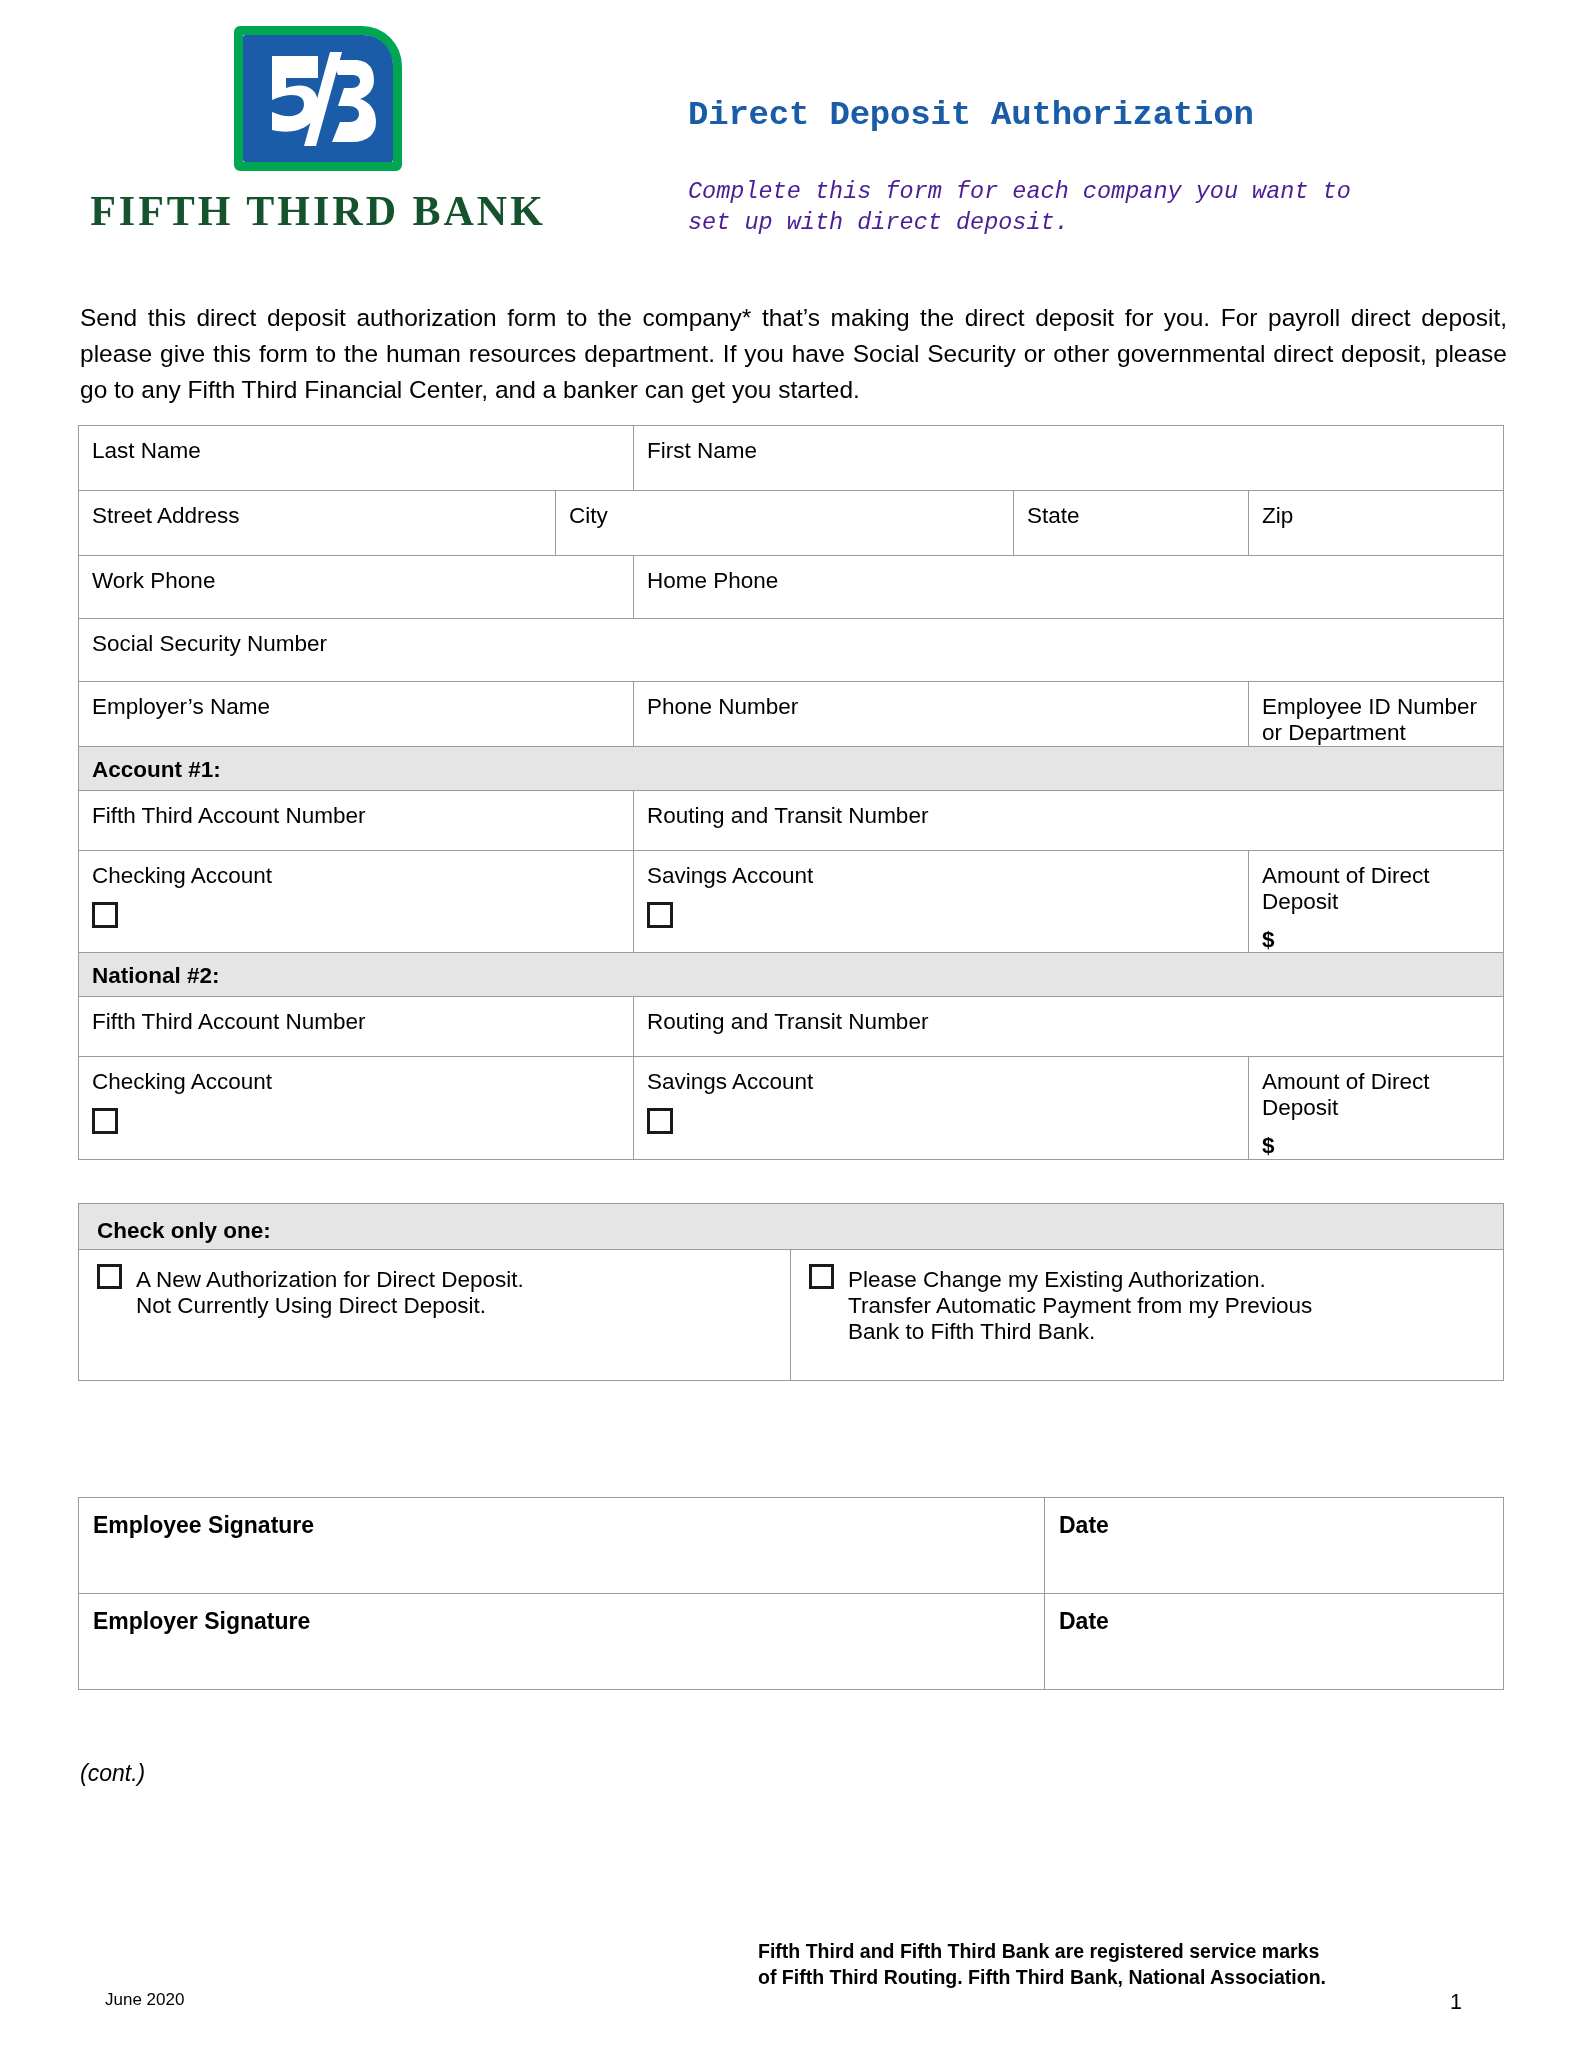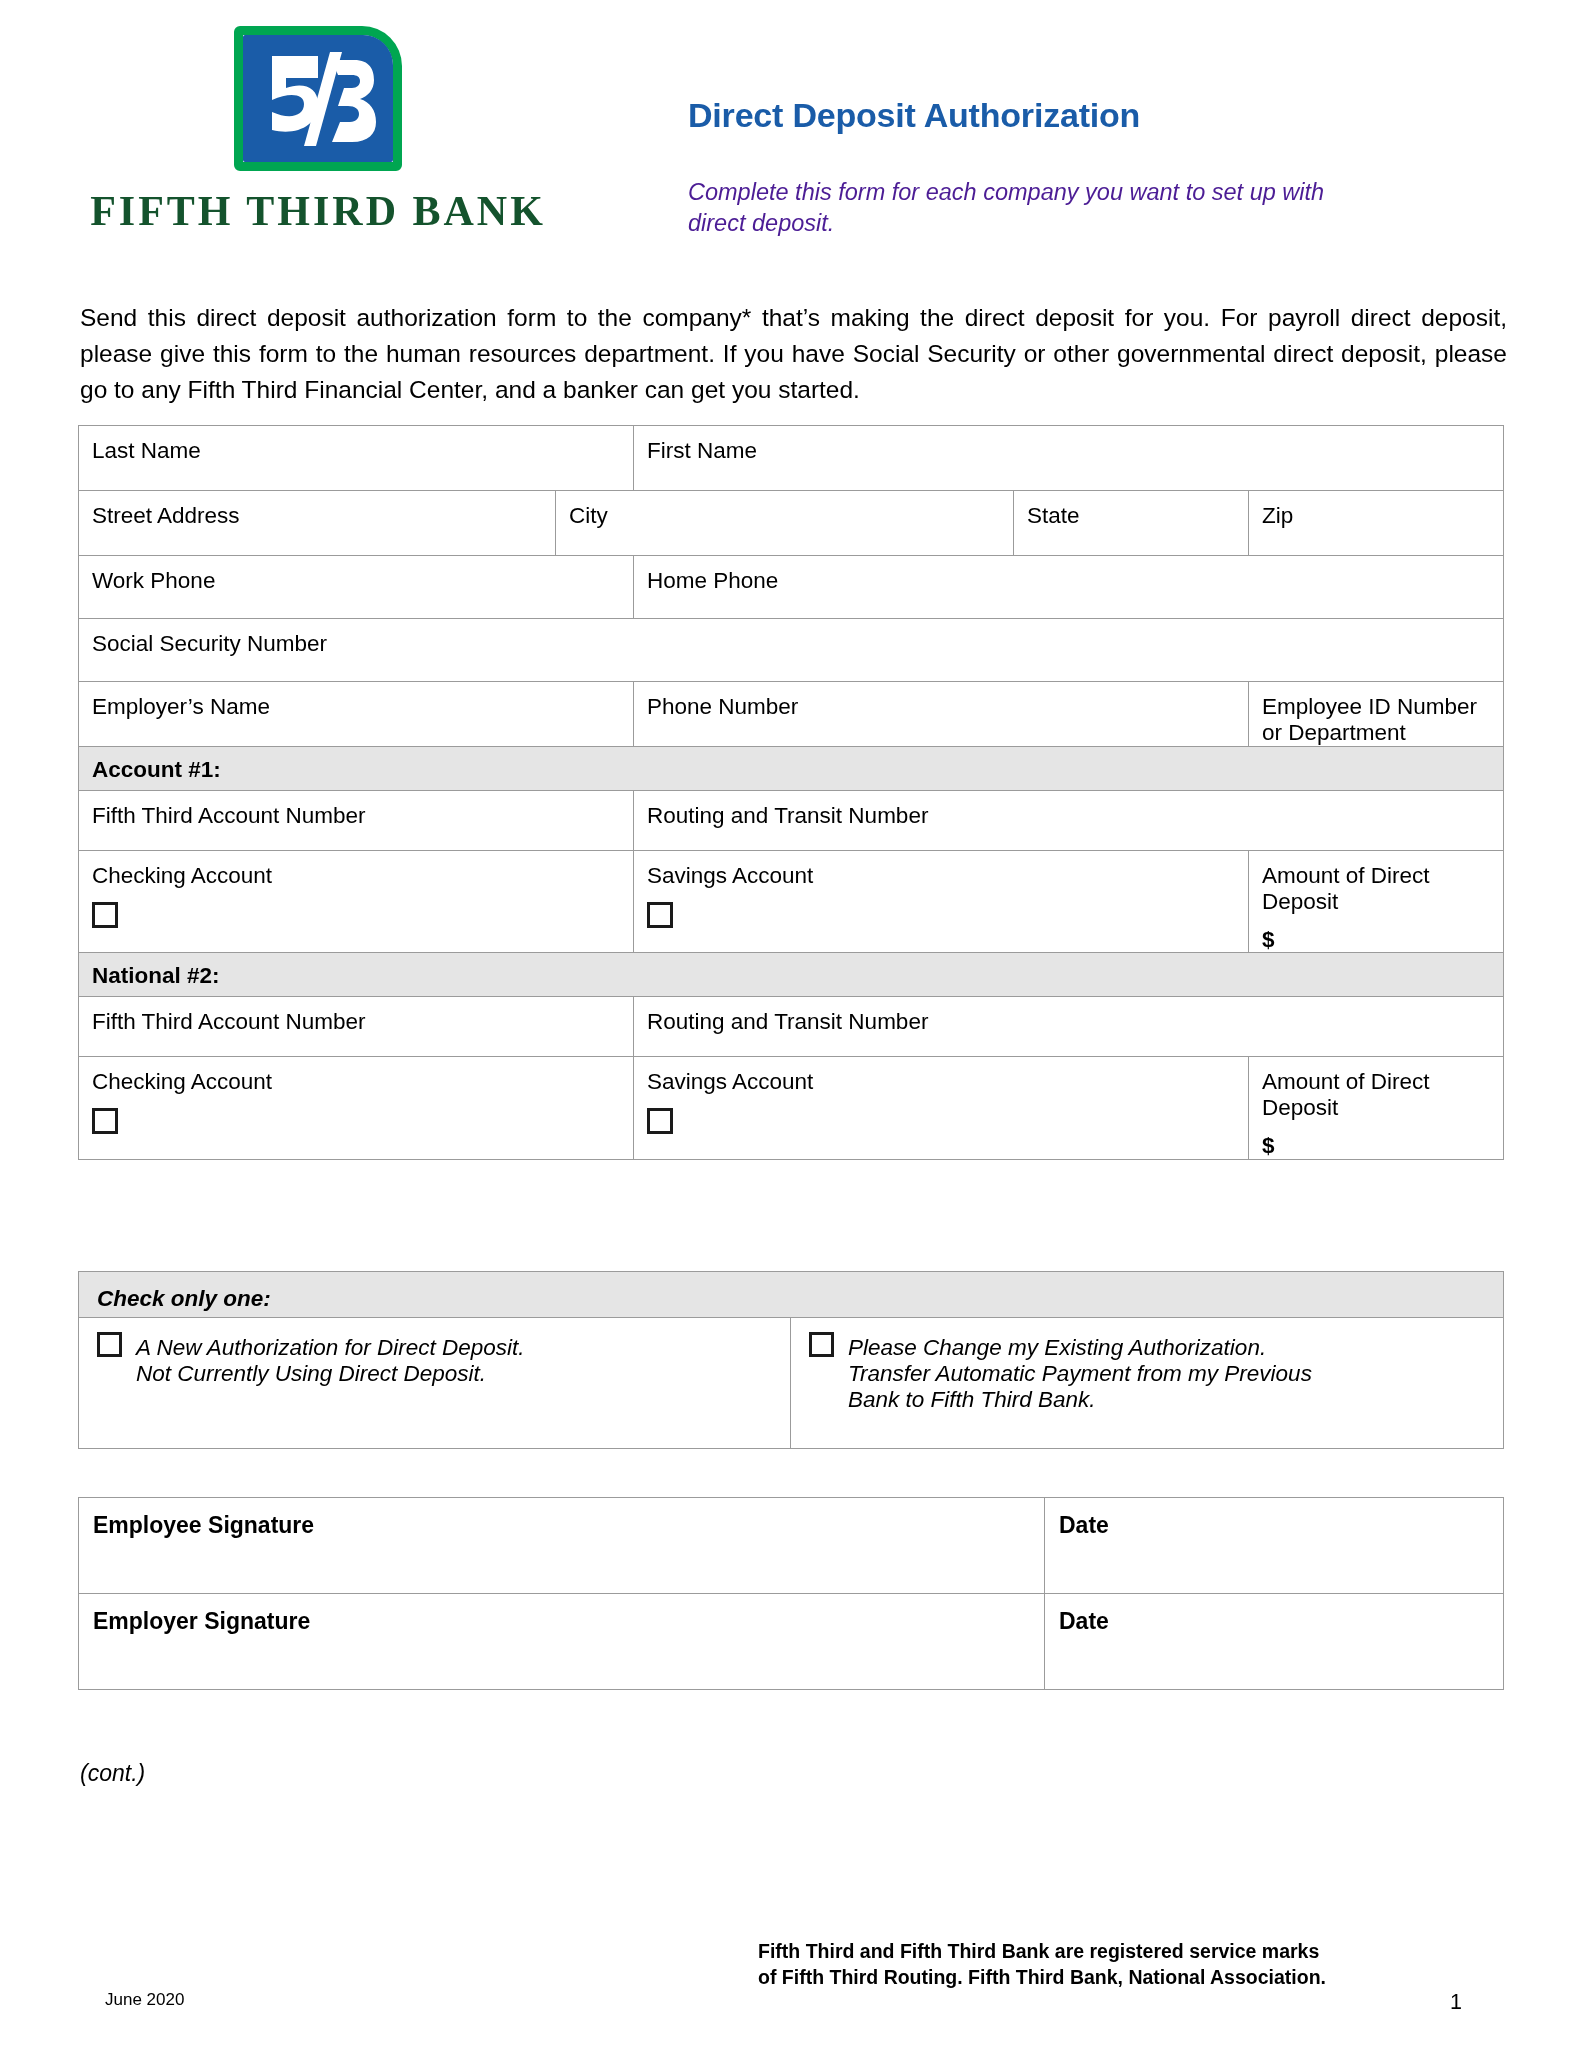--- a/index.html
+++ b/index.html
@@ -71,20 +71,21 @@
     letter-spacing: 3px;
     color: #14532d;
     white-space: nowrap;
   }
 
   .header-text {
     position: absolute;
     left: 688px;
     top: 96px;
     width: 700px;
+    font-family: Liberation Mono, monospace;
   }
   .doc-title {
     font-size: 34px;
     font-weight: bold;
     color: #1a5ca8;
     letter-spacing: -0.2px;
     margin: 0 0 42px 0;
   }
   .doc-subtitle {
     font-size: 23.5px;
@@ -133,21 +134,21 @@
     border: 3.4px solid #1a1a1a;
     background: #fff;
     vertical-align: middle;
   }
   .cb-row { margin-top: 12px; }
 
   
   #info-table { left: 78px; top: 425px; width: 1425px; }
 
   
-  #choice-table { left: 78px; top: 1271px; width: 1425px; font-style: italic; }
+  #choice-table { left: 78px; top: 1203px; width: 1425px; }
   #choice-table td { padding: 14px 0 0 18px; }
   .choice-cell {
     font-size: 23px;
     line-height: 1.42;
   }
   .choice-cell .cbox {
     width: 25px; height: 25px;
     border-width: 3.2px;
     margin-right: 14px;
     vertical-align: -2px;

